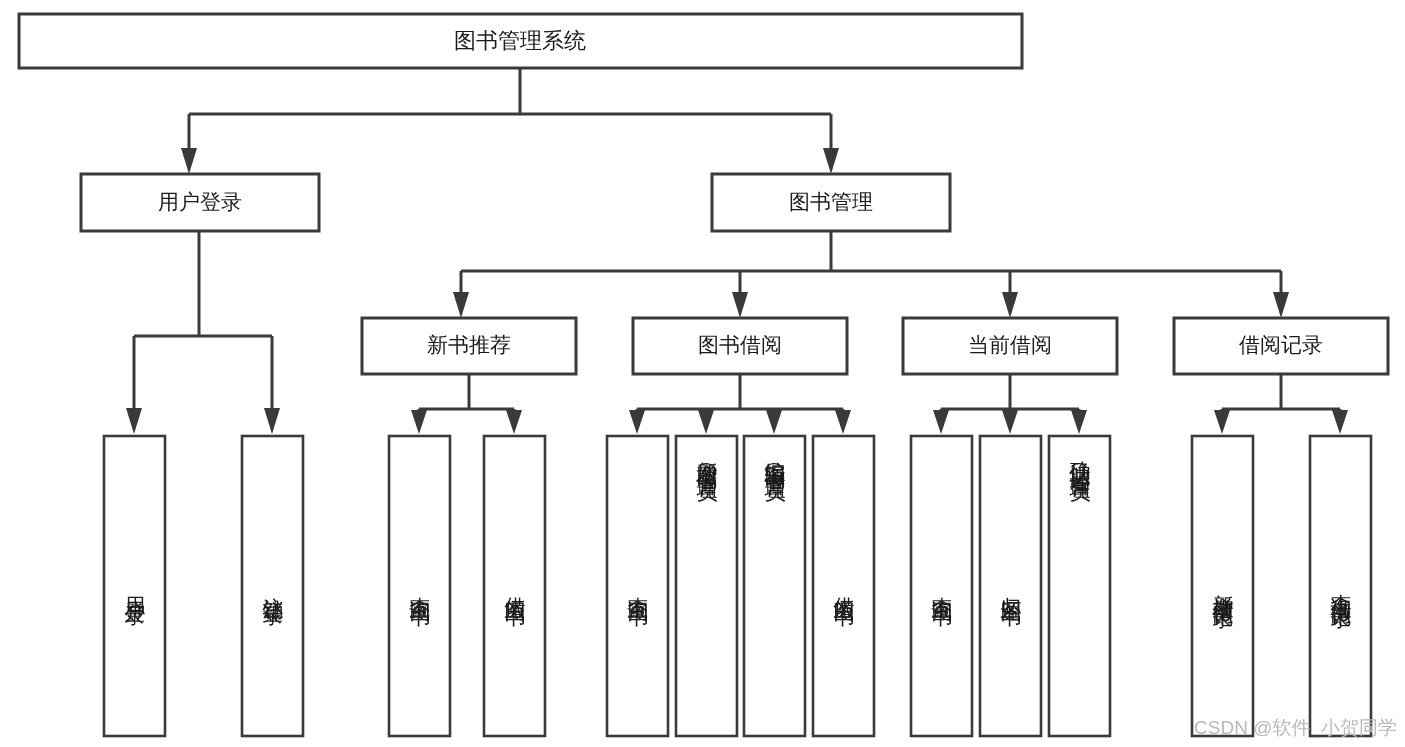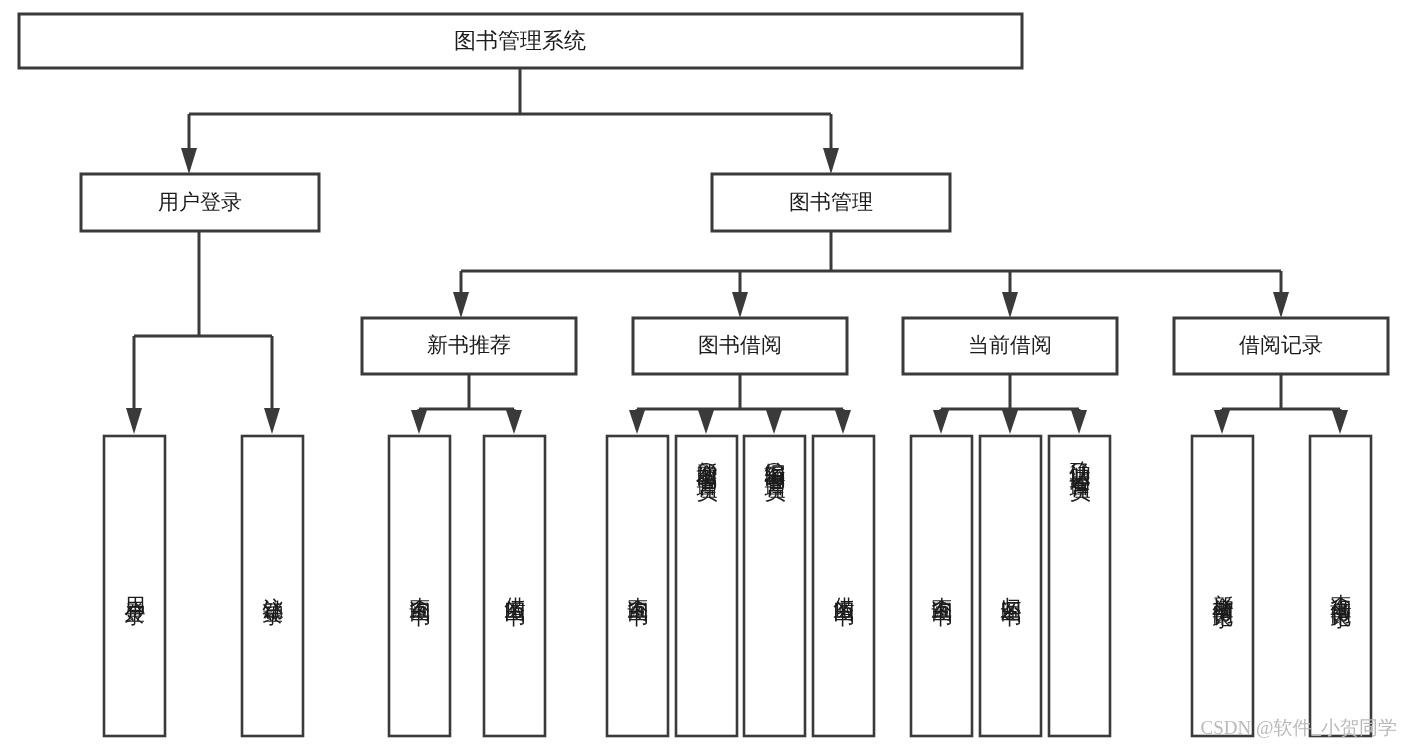--- a/index.html
+++ b/index.html
@@ -72,21 +72,21 @@
     font-size: 21px;
     line-height: 1.0;
     color: #1b1b1b;
     letter-spacing: 3px;
     white-space: nowrap;
   }
   .watermark {
     position: absolute;
     right: 8px;
     bottom: 6px;
-    font-family: Liberation Serif, serif;
+    font-family: Liberation Sans, sans-serif;
     font-size: 19px;
     color: #b9b9b9;
     white-space: nowrap;
     pointer-events: none;
   }
 </style>
 </head>
 <body>
 
 <svg id="diagram" viewBox="0 0 1405 747">

